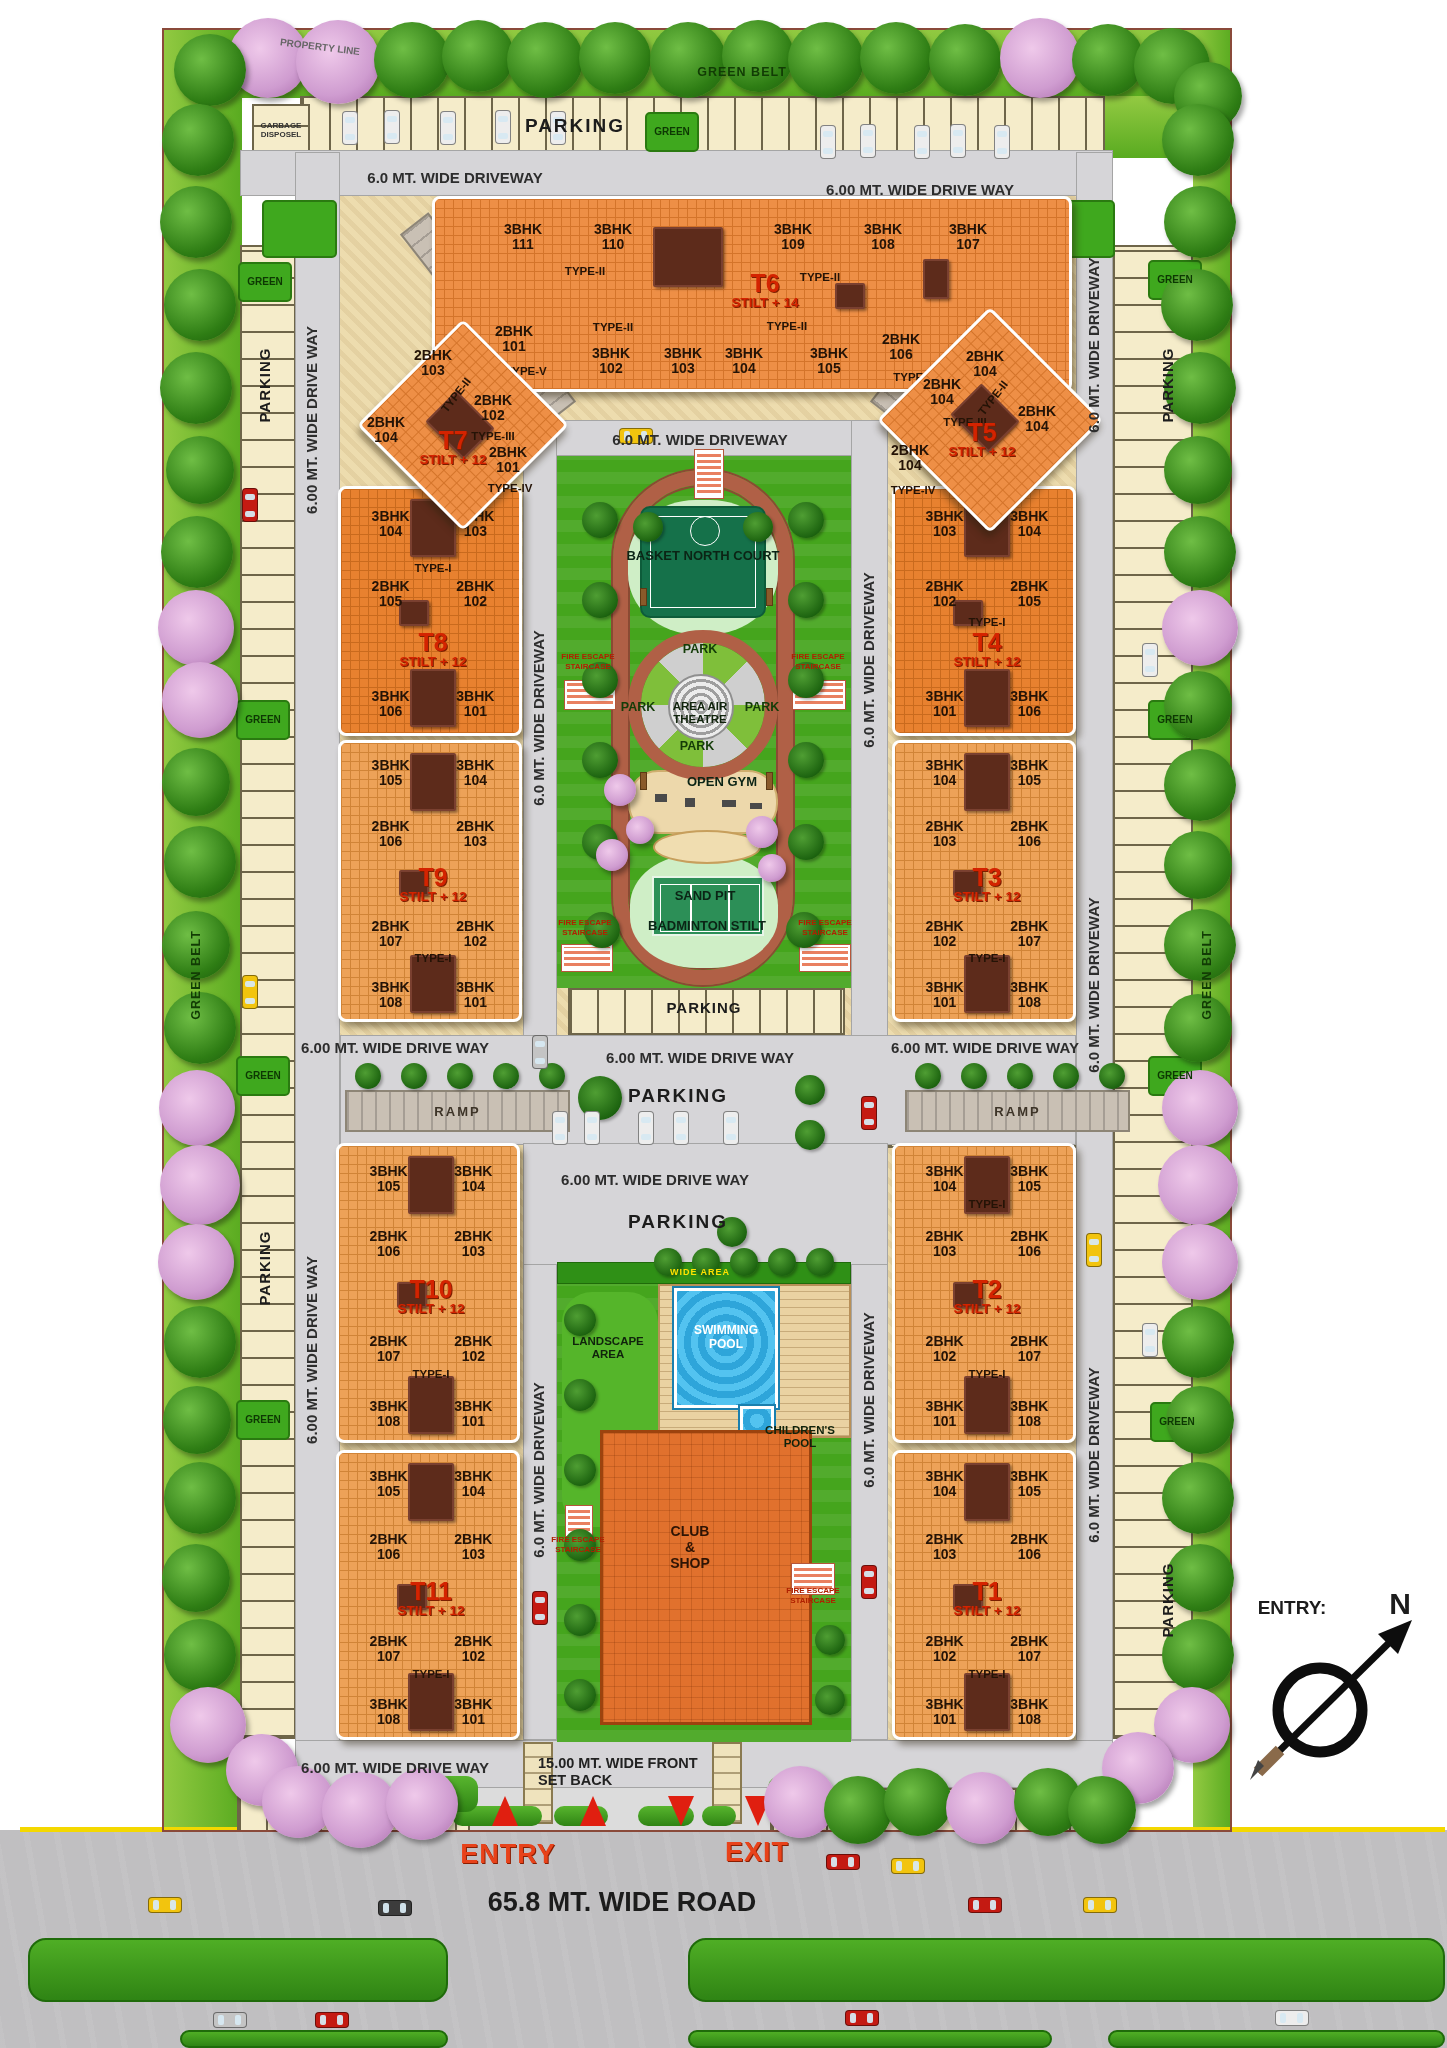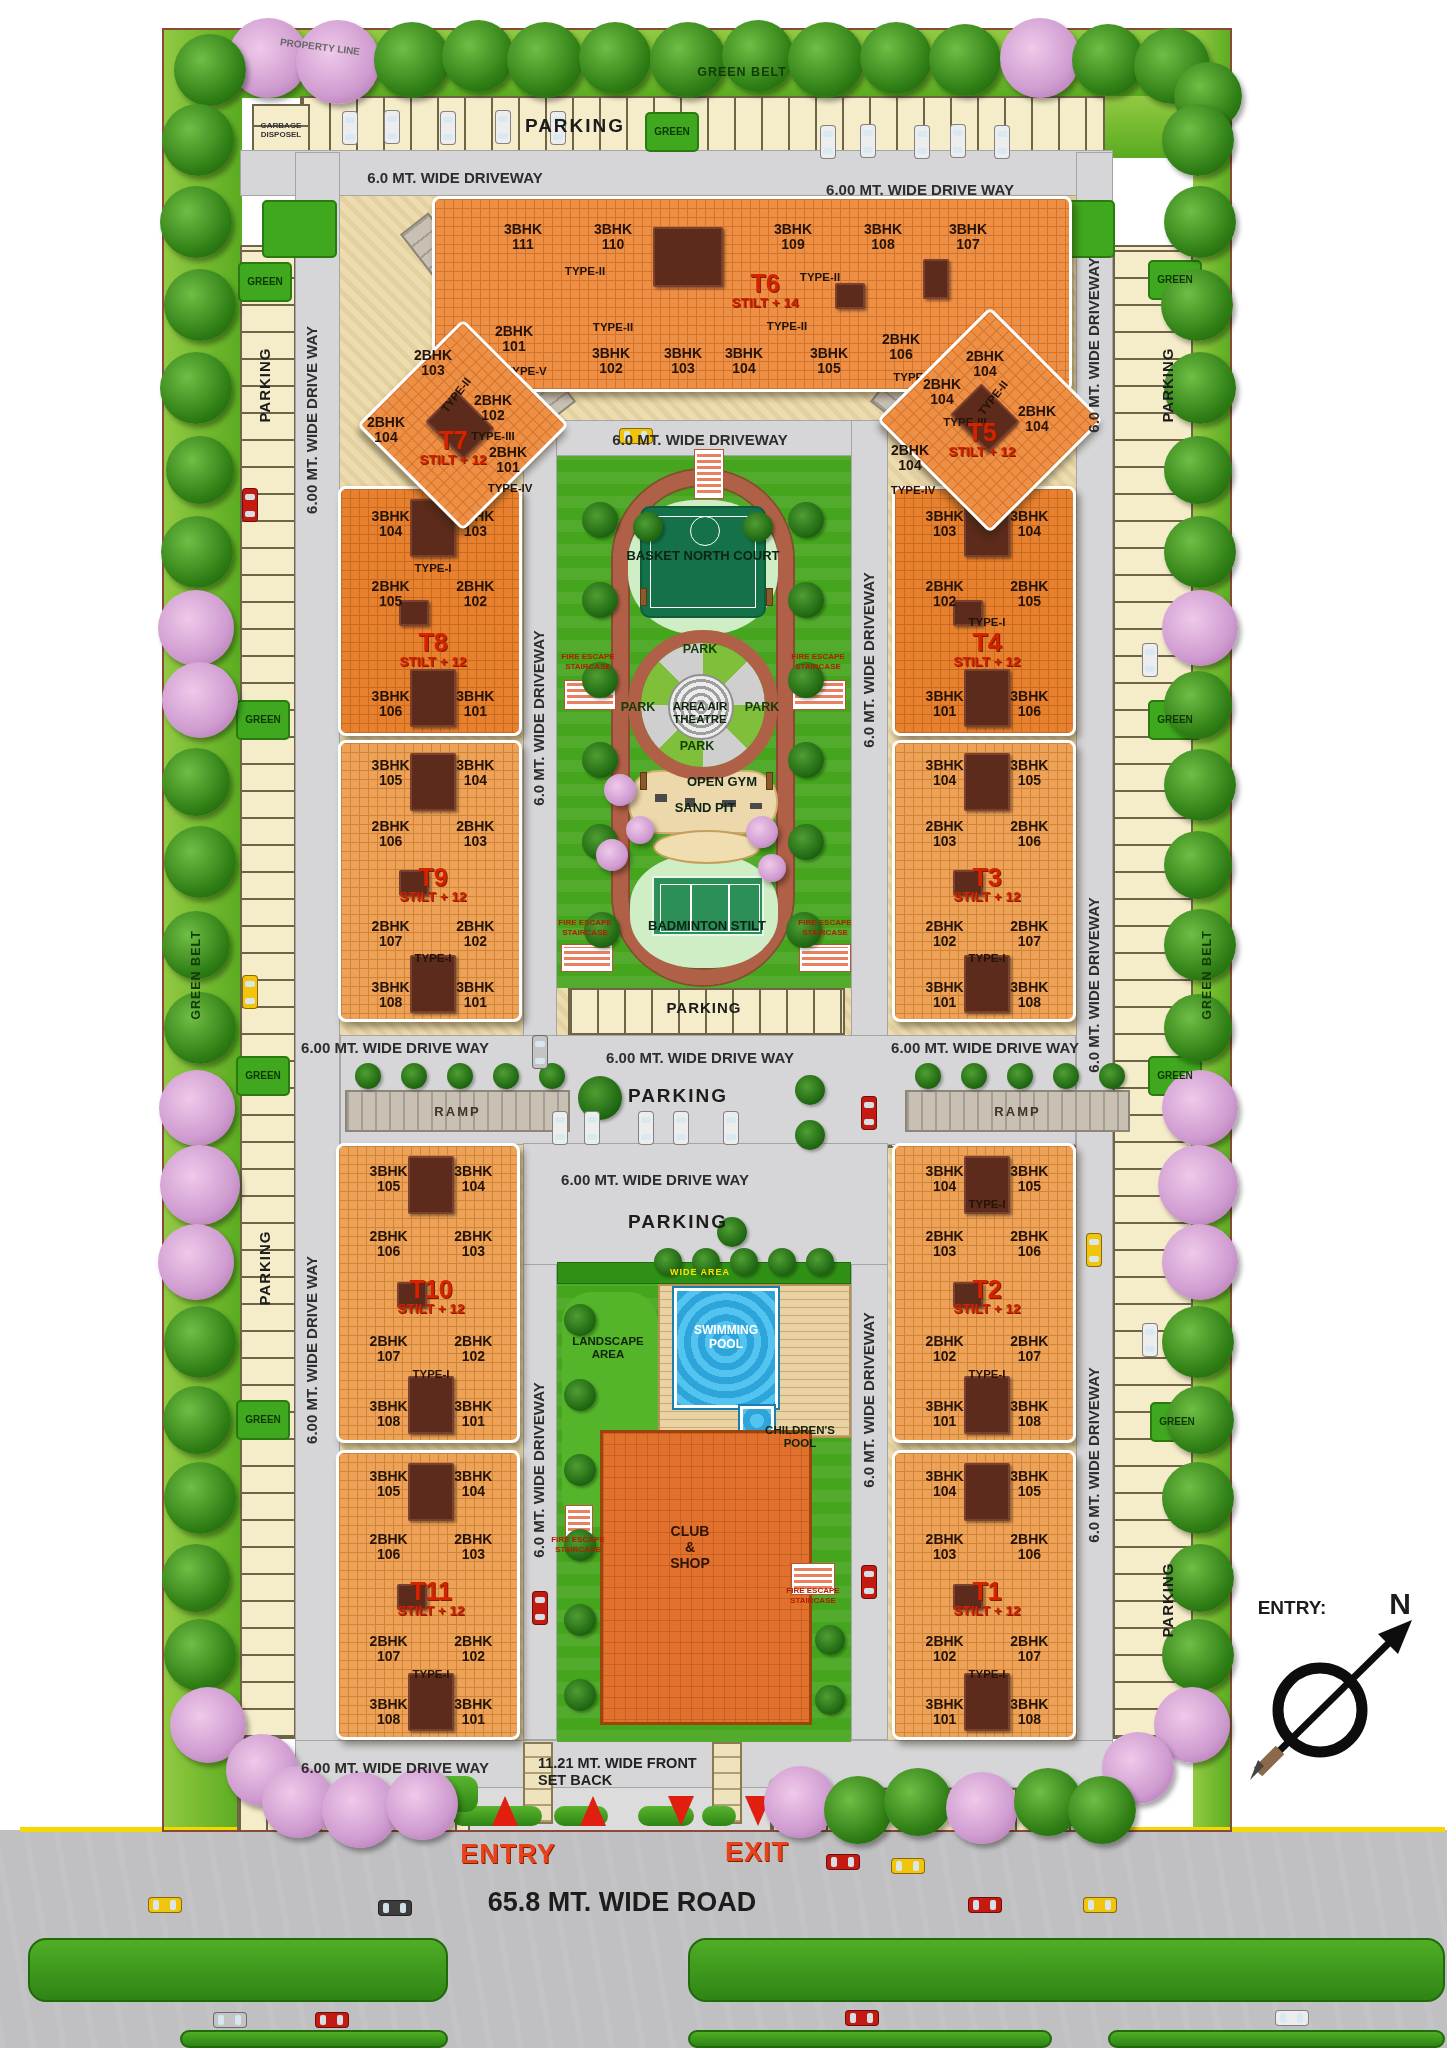--- a/index.html
+++ b/index.html
@@ -761,38 +761,38 @@
 DISPOSEL</div>
     <div class="lbl l-prop" style="left: 320px; top: 47px;">PROPERTY LINE</div>
     <div class="lbl l-amen" style="left: 703px; top: 556px;">BASKET NORTH COURT</div>
     <div class="lbl l-parksm" style="left: 700px; top: 649px;">PARK</div>
     <div class="lbl l-parksm" style="left: 638px; top: 707px;">PARK</div>
     <div class="lbl l-parksm" style="left: 762px; top: 707px;">PARK</div>
     <div class="lbl l-parksm" style="left: 697px; top: 746px;">PARK</div>
     <div class="lbl l-amen2" style="left: 700px; top: 713px;">AREA AIR
 THEATRE</div>
     <div class="lbl l-amen" style="left: 722px; top: 782px;">OPEN GYM</div>
-    <div class="lbl l-amen" style="left: 705px; top: 808px;">SAND PIT</div>
+    <div class="lbl l-amen" style="left: 705px; top: 896px;">SAND PIT</div>
     <div class="lbl l-amen" style="left: 707px; top: 926px;">BADMINTON STILT</div>
     <div class="lbl l-fire" style="left: 588px; top: 662px;">FIRE ESCAPE STAIRCASE</div>
     <div class="lbl l-fire" style="left: 818px; top: 662px;">FIRE ESCAPE STAIRCASE</div>
     <div class="lbl l-fire" style="left: 585px; top: 928px;">FIRE ESCAPE STAIRCASE</div>
     <div class="lbl l-fire" style="left: 825px; top: 928px;">FIRE ESCAPE STAIRCASE</div>
     <div class="lbl l-fire" style="left: 578px; top: 1545px;">FIRE ESCAPE STAIRCASE</div>
     <div class="lbl l-fire" style="left: 813px; top: 1596px;">FIRE ESCAPE STAIRCASE</div>
     <div class="lbl l-ga" style="left: 700px; top: 1272px;">WIDE AREA</div>
     <div class="lbl l-amen2" style="left: 608px; top: 1348px;">LANDSCAPE
 AREA</div>
     <div class="lbl l-pool" style="left: 726px; top: 1338px;">SWIMMING
 POOL</div>
     <div class="lbl l-amen2" style="left: 800px; top: 1437px;">CHILDREN'S
 POOL</div>
     <div class="lbl l-club" style="left: 690px; top: 1547px;">CLUB
 &amp;
 SHOP</div>
-    <div class="lbl l-setback" style="left: 648px; top: 1772px;">11.21 MT. WIDE FRONT
+    <div class="lbl l-setback" style="left: 648px; top: 1772px;">15.00 MT. WIDE FRONT
 SET BACK</div>
     <div class="lbl l-entry" style="left: 508px; top: 1855px;">ENTRY</div>
     <div class="lbl l-entry" style="left: 757px; top: 1853px;">EXIT</div>
     <div class="lbl l-bigroad" style="left: 622px; top: 1903px;">65.8 MT. WIDE ROAD</div>
     <div class="lbl l-north" style="left: 1292px; top: 1608px;">ENTRY:</div>
     <div class="lbl l-N" style="left: 1400px; top: 1604px;">N</div>
   </div>
 
 </body></html>

